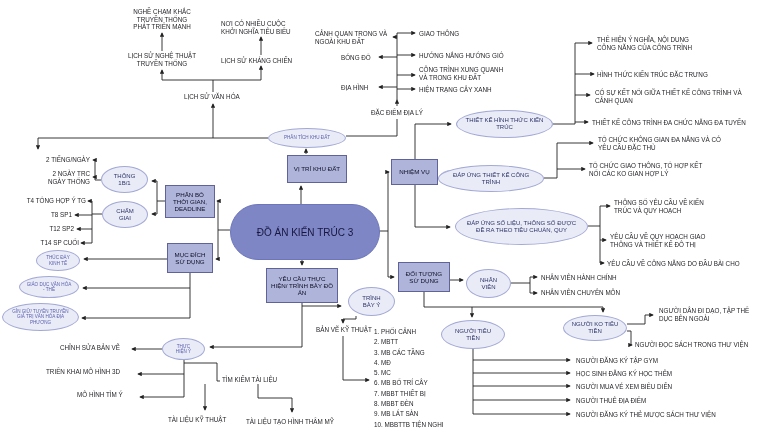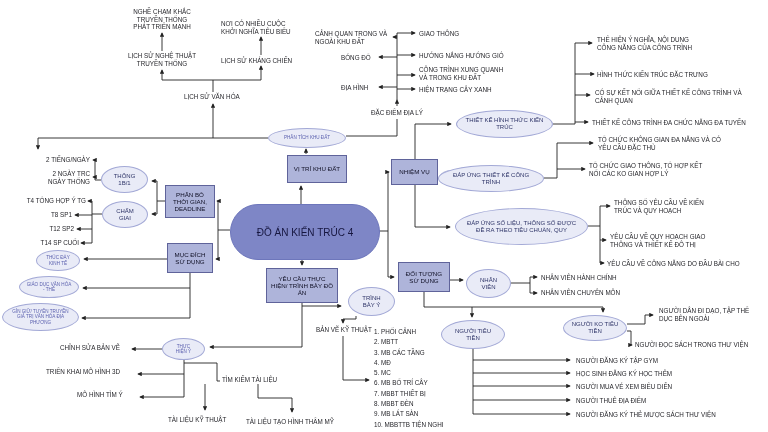--- a/index.html
+++ b/index.html
@@ -109,21 +109,21 @@
     <path d="M473,373 H570" marker-end="url(#ah)"></path>
     <path d="M473,386 H570" marker-end="url(#ah)"></path>
     <path d="M473,400 H570" marker-end="url(#ah)"></path>
     <path d="M473,414 H570" marker-end="url(#ah)"></path>
     <path d="M627,324 H645 V315 H653" marker-end="url(#ah)"></path>
     <path d="M627,331 H631 V345 H632" marker-end="url(#ah)"></path>
     <ellipse cx="452" cy="177" rx="12" ry="6.5" fill="#eef0f9" stroke="#9aa0cc"></ellipse>
   </g>
 </svg>
 
-<div class="main" style="left:230px;top:204px;width:148px;height:54px;">ĐỒ ÁN KIẾN TRÚC 4</div>
+<div class="main" style="left:230px;top:204px;width:148px;height:54px;">ĐỒ ÁN KIẾN TRÚC 3</div>
 <div class="rect" style="left:287px;top:155px;width:60px;height:28px;">VỊ TRÍ KHU ĐẤT</div>
 <div class="rect" style="left:391px;top:159px;width:47px;height:26px;">NHIỆM VỤ</div>
 <div class="rect" style="left:165px;top:185px;width:50px;height:33px;">PHÂN BỔ THỜI GIAN, DEADLINE</div>
 <div class="rect" style="left:167px;top:243px;width:46px;height:30px;">MỤC ĐÍCH SỬ DỤNG</div>
 <div class="rect" style="left:398px;top:262px;width:52px;height:30px;">ĐỐI TƯỢNG SỬ DỤNG</div>
 <div class="rect" style="left:266px;top:268px;width:72px;height:35px;">YÊU CẦU THỰC HIỆN/ TRÌNH BÀY ĐỒ ÁN</div>
 
 <div class="ell tiny" style="left:268px;top:128px;width:78px;height:20px;">PHÂN TÍCH KHU ĐẤT</div>
 <div class="ell" style="left:456px;top:110px;width:97px;height:28px;">THIẾT KẾ HÌNH THỨC KIẾN TRÚC</div>
 <div class="ell" style="left:438px;top:165px;width:106px;height:27px;">ĐÁP ỨNG THIẾT KẾ CÔNG TRÌNH</div>

